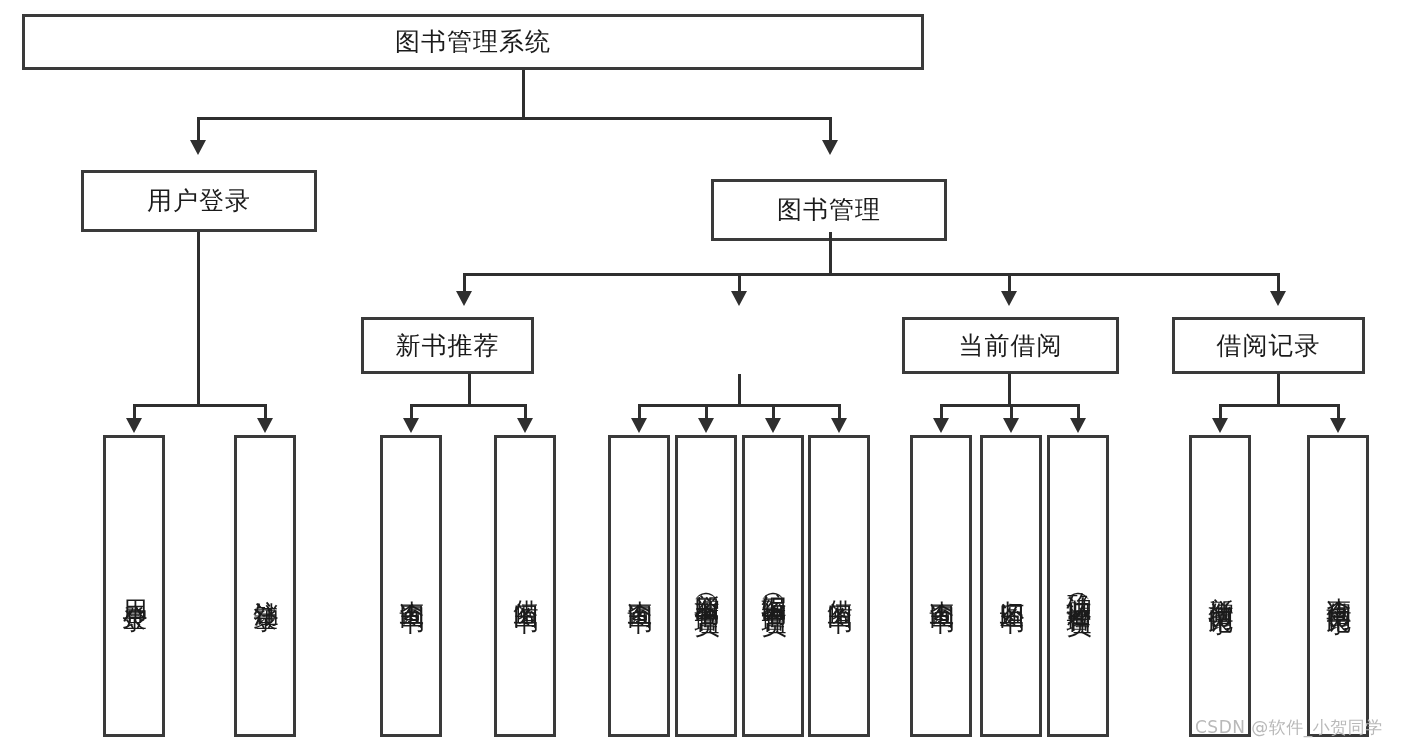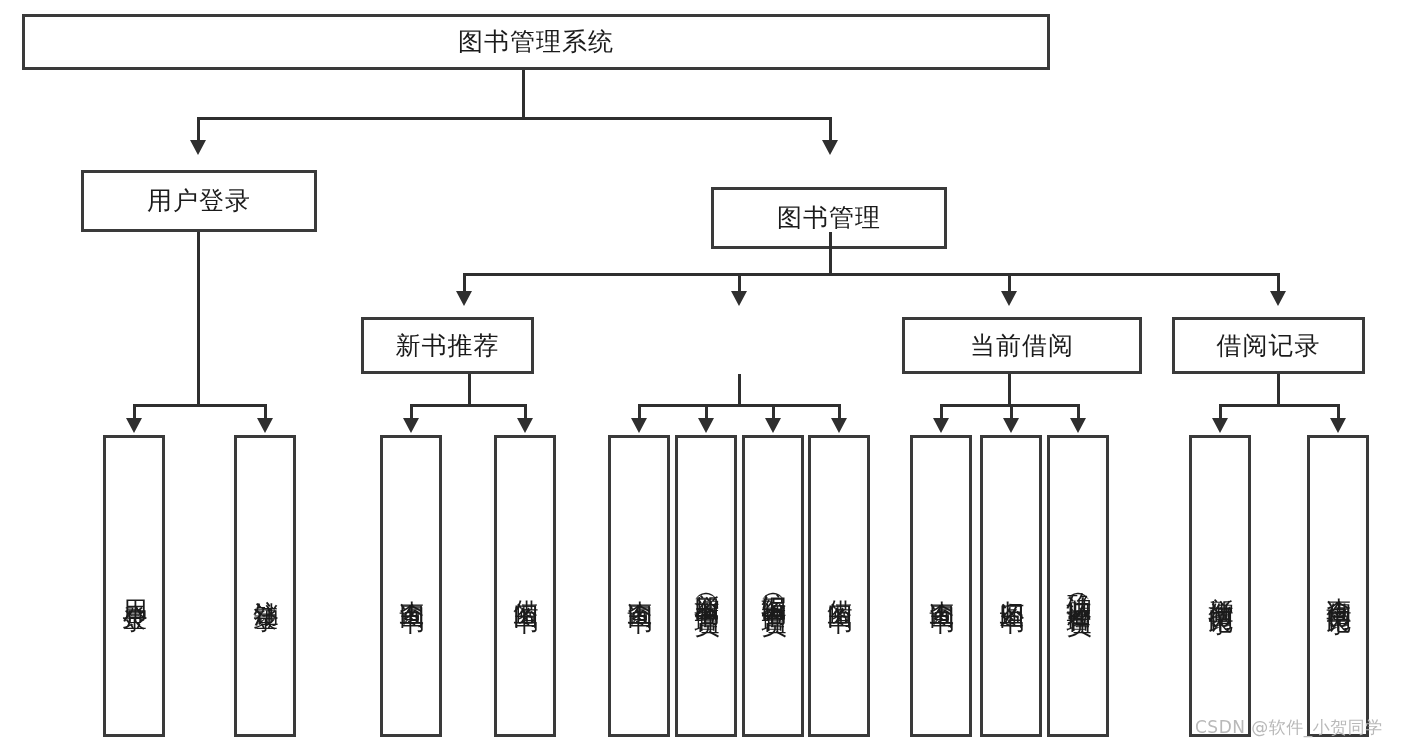--- a/index.html
+++ b/index.html
@@ -68,38 +68,38 @@
     letter-spacing: 0.5px;
     white-space: nowrap;
     pointer-events: none;
   }
 </style>
 </head>
 <body>
 
 <div id="canvas">
 
-  <div class="node h" style="left:22px; top:14px; width:1028px; height:56px;">
+  <div class="node h" style="left:22px; top:14px; width:902px; height:56px;">
     <span>图书管理系统</span>
   </div>
 
   <div class="ln vt" style="left:522px; top:70px; height:47px;"></div>
 
   <div class="ln hz" style="left:197px; top:117px; width:635px;"></div>
 
   <div class="ln vt" style="left:197px; top:117px; height:28px;"></div>
   <div class="arrow" style="left:190px; top:140px;"></div>
   <div class="ln vt" style="left:829px; top:117px; height:28px;"></div>
   <div class="arrow" style="left:822px; top:140px;"></div>
 
   <div class="node h" style="left:81px; top:170px; width:236px; height:62px;">
     <span>用户登录</span>
   </div>
 
-  <div class="node h" style="left:711px; top:187px; width:236px; height:62px;">
+  <div class="node h" style="left:711px; top:179px; width:236px; height:62px;">
     <span>图书管理</span>
   </div>
 
   <div class="ln vt" style="left:197px; top:232px; height:173px;"></div>
   <div class="ln hz" style="left:133px; top:404px; width:131px;"></div>
   <div class="ln vt" style="left:133px; top:404px; height:18px;"></div>
   <div class="arrow" style="left:126px; top:418px;"></div>
   <div class="ln vt" style="left:264px; top:404px; height:18px;"></div>
   <div class="arrow" style="left:257px; top:418px;"></div>
 
@@ -110,21 +110,21 @@
   <div class="ln vt" style="left:738px; top:273px; height:22px;"></div>
   <div class="arrow" style="left:731px; top:291px;"></div>
   <div class="ln vt" style="left:1008px; top:273px; height:22px;"></div>
   <div class="arrow" style="left:1001px; top:291px;"></div>
   <div class="ln vt" style="left:1277px; top:273px; height:22px;"></div>
   <div class="arrow" style="left:1270px; top:291px;"></div>
 
   <div class="node h" style="left:361px; top:317px; width:173px; height:57px;">
     <span>新书推荐</span>
   </div>
-  <div class="node h" style="left:902px; top:317px; width:240px; height:57px;">
+  <div class="node h" style="left:902px; top:317px; width:217px; height:57px;">
     <span>当前借阅</span>
   </div>
   <div class="node h" style="left:1172px; top:317px; width:193px; height:57px;">
     <span>借阅记录</span>
   </div>
 
   <div class="ln vt" style="left:468px; top:374px; height:31px;"></div>
   <div class="ln hz" style="left:410px; top:404px; width:117px;"></div>
   <div class="ln vt" style="left:410px; top:404px; height:18px;"></div>
   <div class="arrow" style="left:403px; top:418px;"></div>

